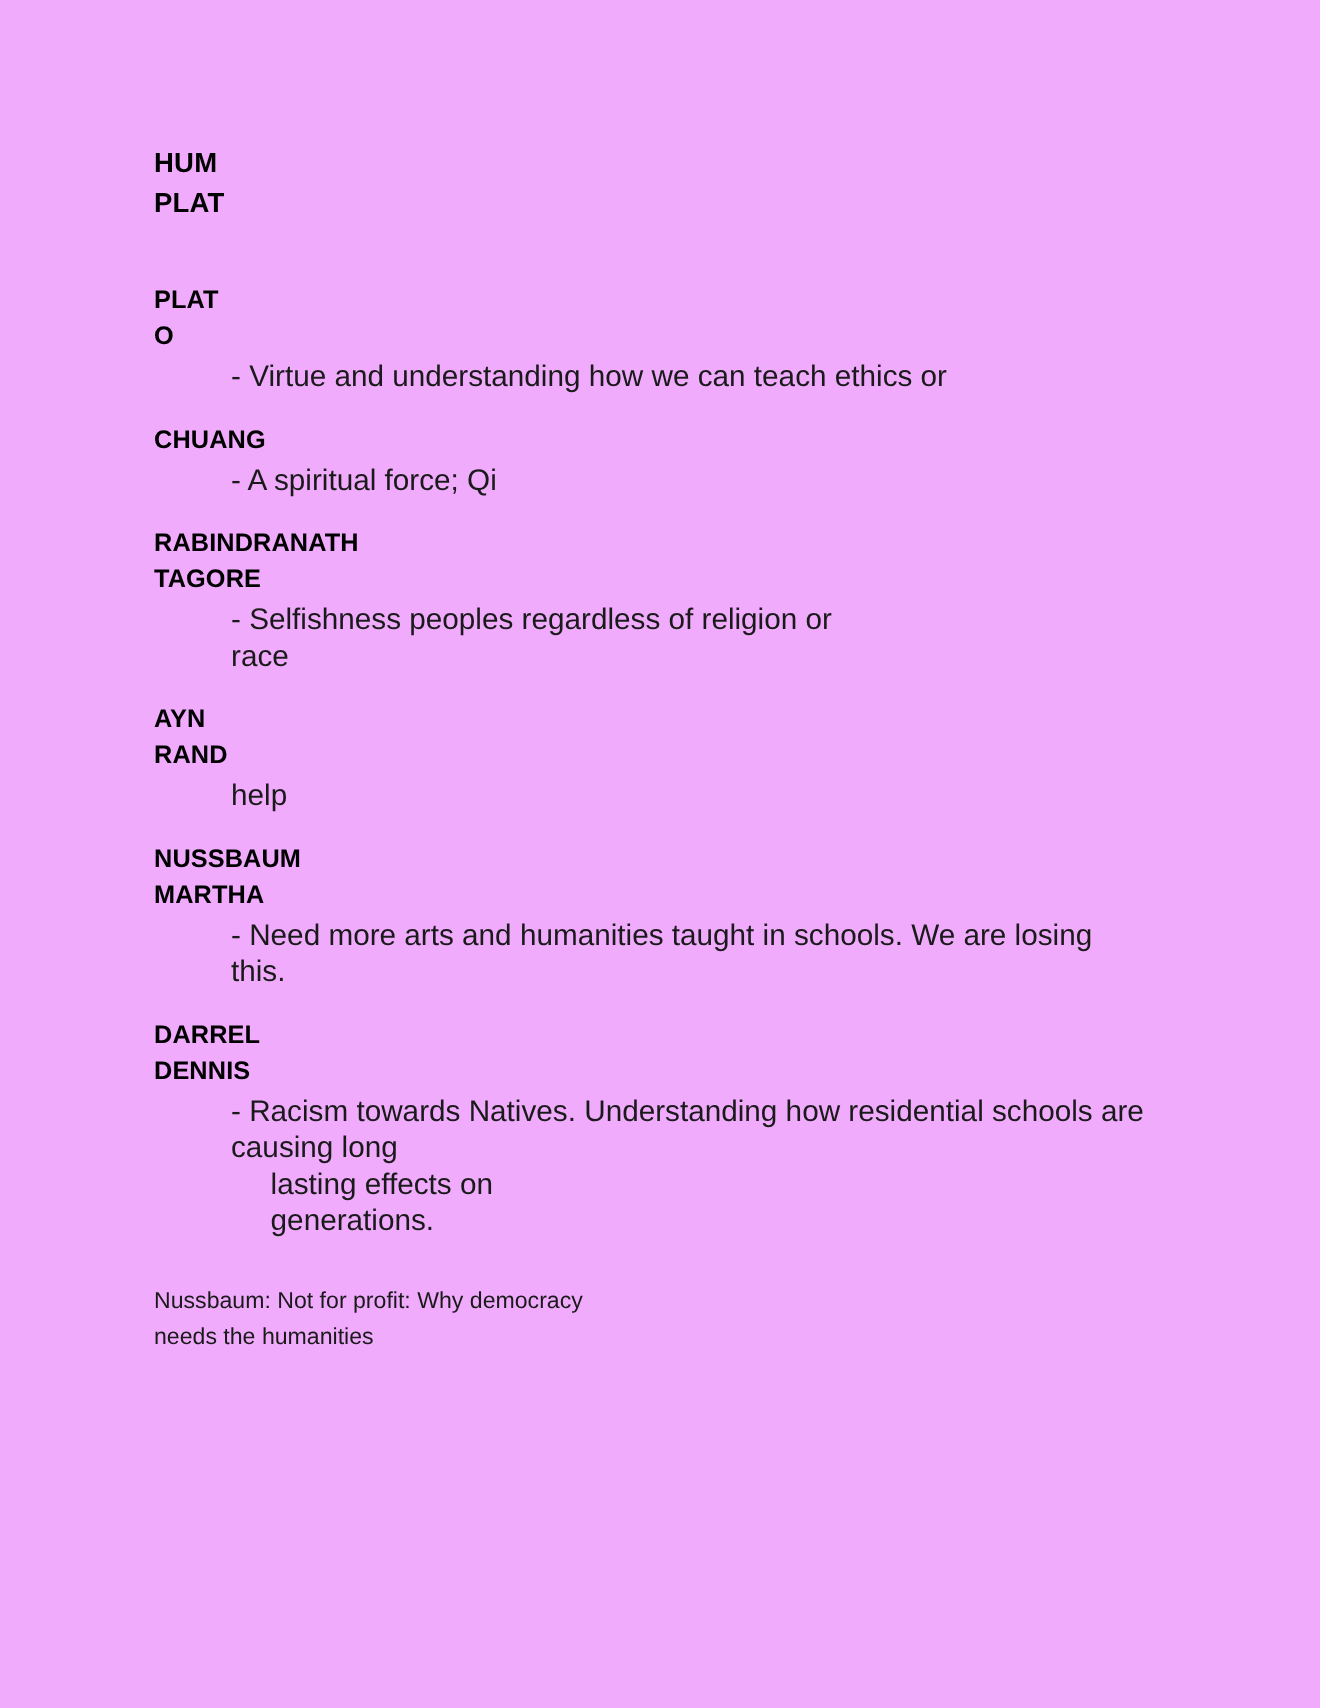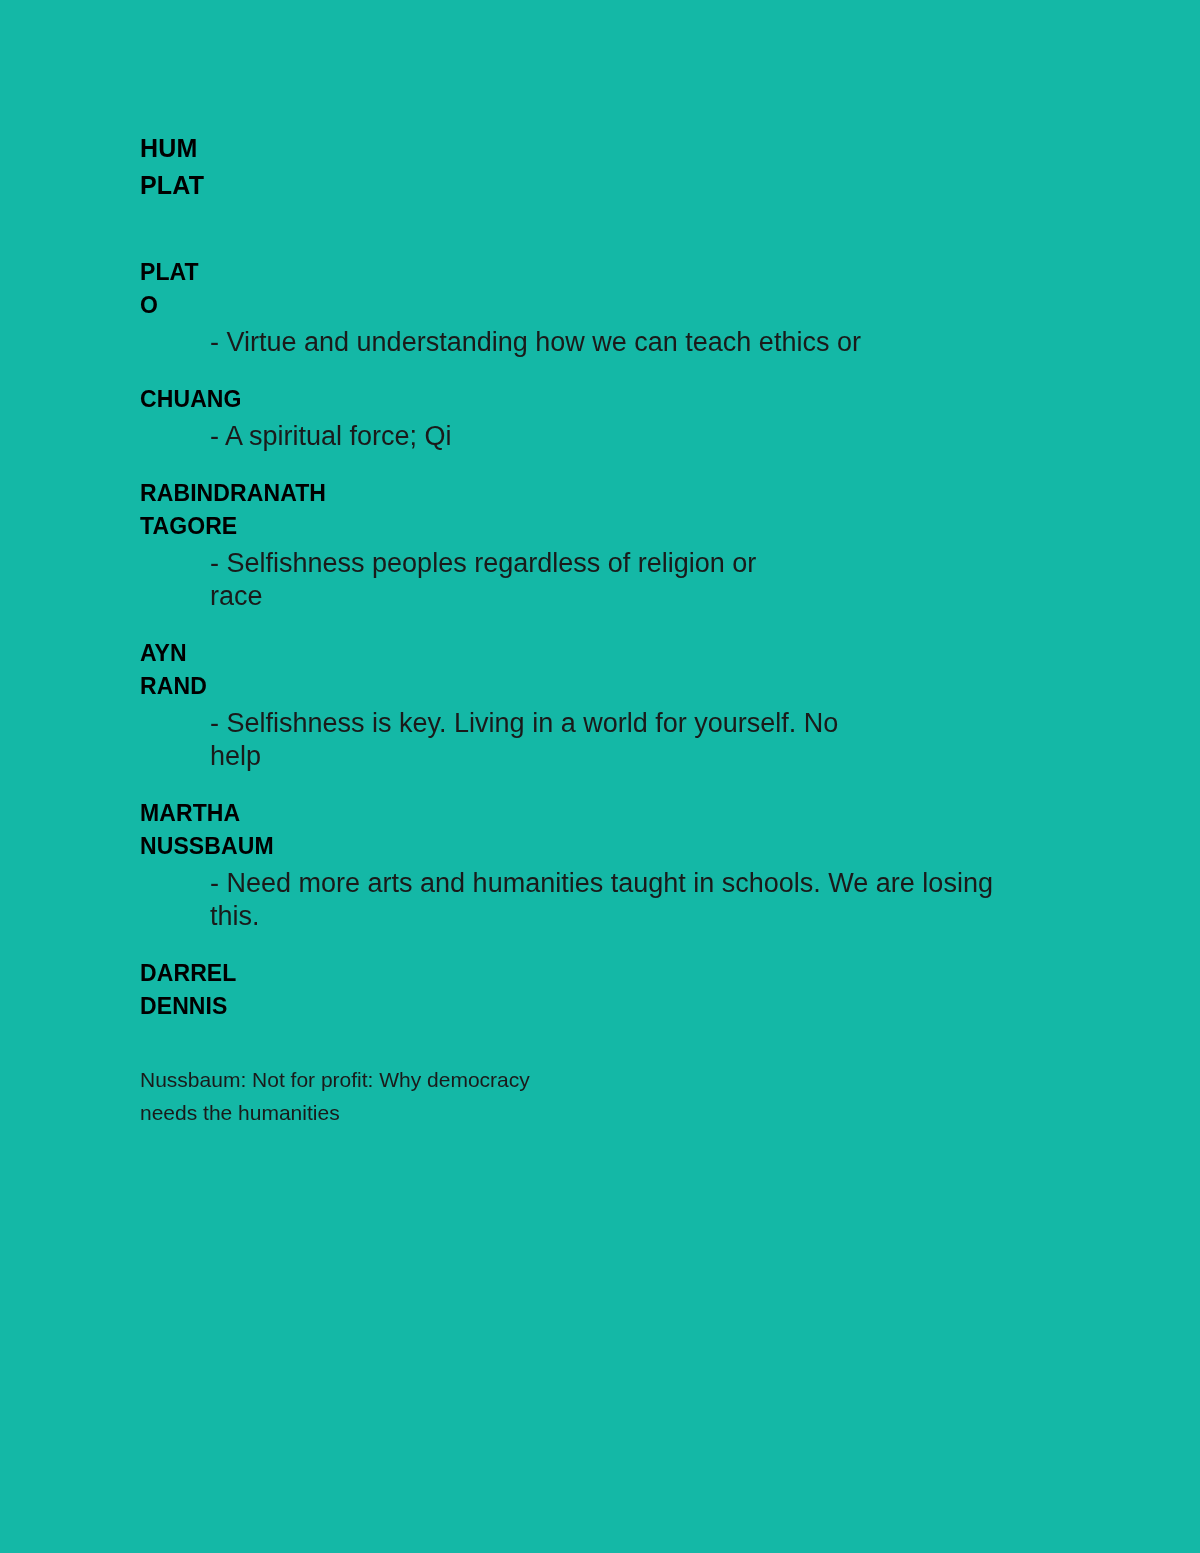--- a/index.html
+++ b/index.html
@@ -8,21 +8,21 @@
     background: #ffffff;
   }
   body {
     font-family: "Liberation Sans", sans-serif;
     color: #000000;
   }
   .page {
     position: relative;
     width: 1200px;
     height: 1553px;
-    background: #14b8a6;
+    background: #f0abfc;
     margin: 0 auto;
     overflow: hidden;
   }
   .content {
     position: absolute;
     left: 140px;
     top: 130px;
     width: 900px;
   }
 
@@ -111,41 +111,46 @@
         <div class="bline">race</div>
       </div>
     </div>
 
     <div class="entry">
       <div class="entry-name">
         <div class="nm-line">AYN</div>
         <div class="nm-line">RAND</div>
       </div>
       <div class="entry-body">
-        <div class="bline">- Selfishness is key. Living in a world for yourself. No</div>
         <div class="bline">help</div>
       </div>
     </div>
 
     <div class="entry">
       <div class="entry-name">
+        <div class="nm-line">NUSSBAUM</div>
         <div class="nm-line">MARTHA</div>
-        <div class="nm-line">NUSSBAUM</div>
       </div>
       <div class="entry-body">
         <div class="bline">- Need more arts and humanities taught in schools. We are losing</div>
         <div class="bline">this.</div>
       </div>
     </div>
 
     <div class="entry">
       <div class="entry-name">
         <div class="nm-line">DARREL</div>
         <div class="nm-line">DENNIS</div>
       </div>
+      <div class="entry-body">
+        <div class="bline">- Racism towards Natives. Understanding how residential schools are</div>
+        <div class="bline">causing long</div>
+        <div class="bline indent2">lasting effects on</div>
+        <div class="bline indent2">generations.</div>
+      </div>
     </div>
 
     <div class="footer-note">
       <div>Nussbaum: Not for profit: Why democracy</div>
       <div>needs the humanities</div>
     </div>
 
   </div>
 </div>
 

